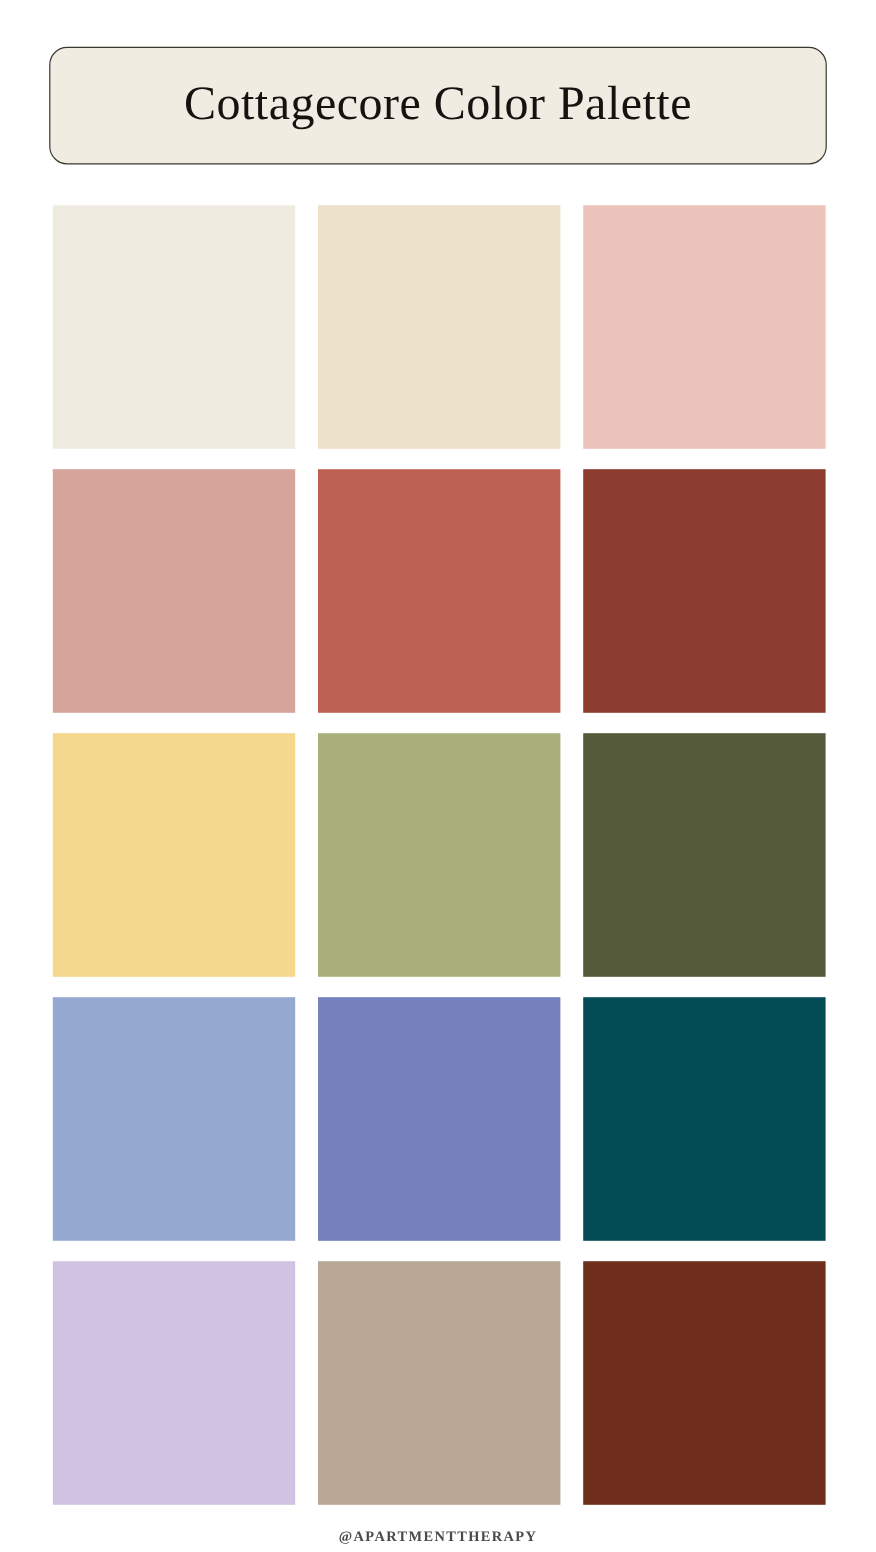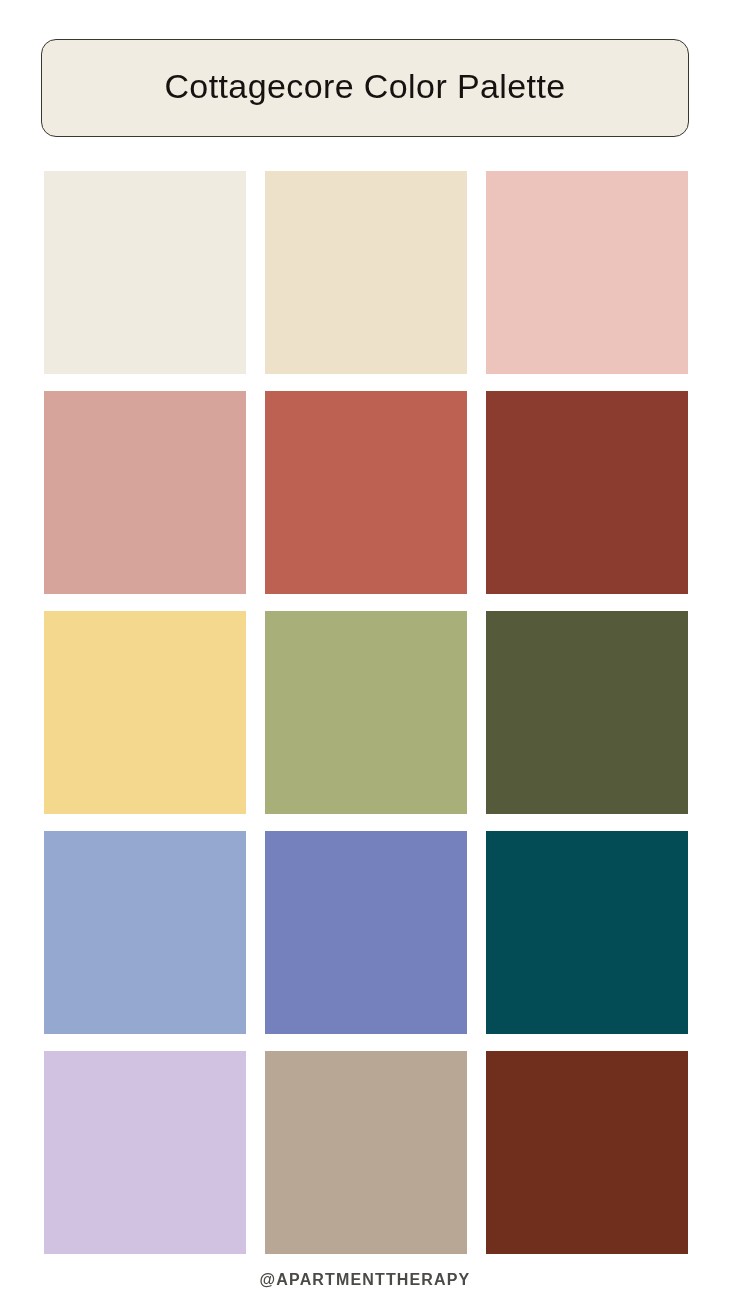--- a/index.html
+++ b/index.html
@@ -31,22 +31,22 @@
     height: 98px;
     box-sizing: border-box;
     background: #f1ece2;
     border: 1.3px solid #3a372f;
     border-radius: 15px;
     display: flex;
     align-items: center;
     justify-content: center;
   }
   .title-text {
-    font-family: Liberation Sans, sans-serif;
-    font-size: 34px;
+    font-family: Liberation Serif, serif;
+    font-size: 40px;
     line-height: 1;
     color: #15120f;
     letter-spacing: 0.4px;
     white-space: nowrap;
     padding-bottom: 4px;
   }
 
   
   .grid {
     position: absolute;
@@ -66,22 +66,22 @@
 
   
   .footer {
     position: absolute;
     left: 0;
     top: 1271px;
     width: 730px;
     text-align: center;
   }
   .footer-text {
-    font-family: Liberation Sans, sans-serif;
-    font-size: 16px;
+    font-family: Liberation Serif, serif;
+    font-size: 12px;
     font-weight: 700;
     letter-spacing: 1.15px;
     color: #4c4a46;
   }
 </style>
 </head>
 <body>
 
 <div class="page">
 

